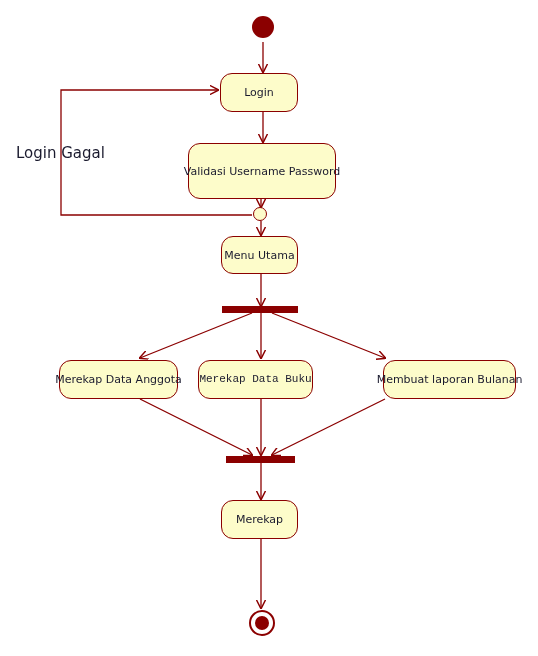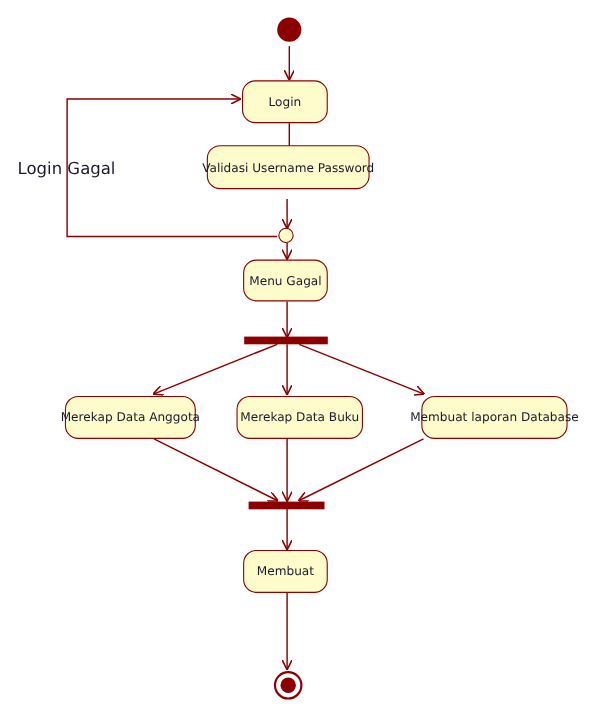--- a/index.html
+++ b/index.html
@@ -117,48 +117,48 @@
       <line x1="261" y1="539" x2="261" y2="608" marker-end="url(#arrow-open)"></line>
     </g>
   </svg>
 
   <div class="start-node" style="left:252px; top:16px; width:22px; height:22px;"></div>
 
   <div class="node-box" style="left:220px; top:73px; width:78px; height:39px;">
     <span>Login</span>
   </div>
 
-  <div class="node-box" style="left:188px; top:132px; width:148px; height:40px;">
+  <div class="node-box" style="left:188px; top:143px; width:148px; height:56px;">
     <span>Validasi Username Password</span>
   </div>
 
   <div class="decision-node" style="left:253px; top:207px; width:14px; height:14px;"></div>
 
   <div class="edge-label" style="left:16px; top:147px;">Login Gagal</div>
 
   <div class="node-box" style="left:221px; top:236px; width:77px; height:38px;">
-    <span>Menu Gagal</span>
+    <span>Menu Utama</span>
   </div>
 
   <div class="bar-node" style="left:222px; top:306px; width:76px; height:7px;"></div>
 
   <div class="node-box" style="left:21px; top:360px; width:119px; height:39px;margin-left:38px;">
     <span>Merekap Data Anggota</span>
   </div>
 
-  <div class="node-box" style="left:215px; top:360px; width:115px; height:39px;">
+  <div class="node-box" style="left:198px; top:360px; width:115px; height:39px;font-family:Liberation Mono, monospace;">
     <span>Merekap Data Buku</span>
   </div>
 
   <div class="node-box" style="left:383px; top:360px; width:133px; height:39px;">
-    <span>Membuat laporan Database</span>
+    <span>Membuat laporan Bulanan</span>
   </div>
 
   <div class="bar-node" style="left:226px; top:456px; width:69px; height:7px;"></div>
 
   <div class="node-box" style="left:221px; top:500px; width:77px; height:39px;">
-    <span>Membuat</span>
+    <span>Merekap</span>
   </div>
 
   <div class="end-node-ring" style="left:249px; top:610px; width:26px; height:26px;"></div>
   <div class="end-node-core" style="left:255px; top:616px; width:14px; height:14px;"></div>
 
 </div>
 
 </body></html>

